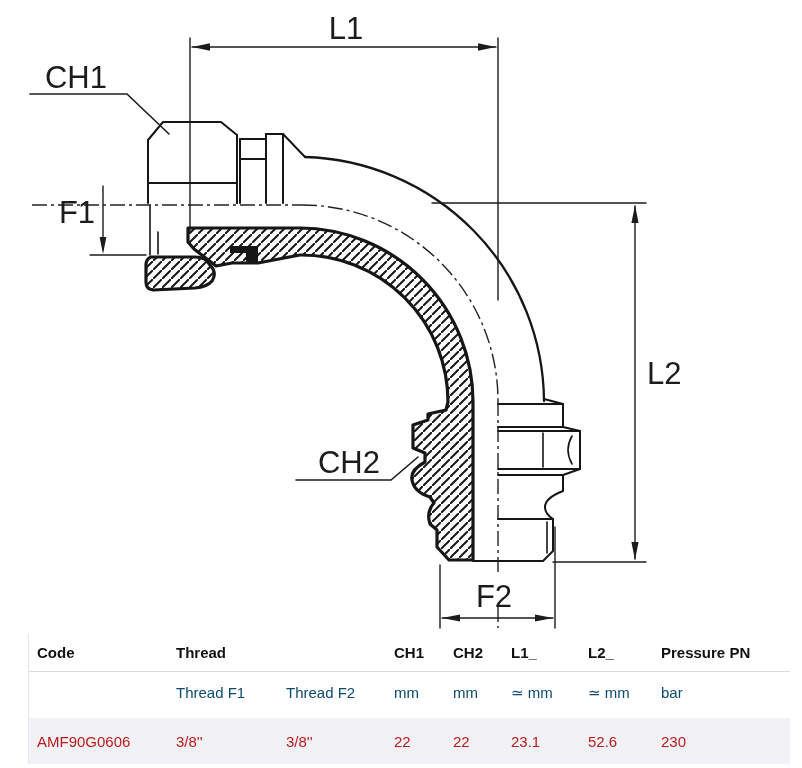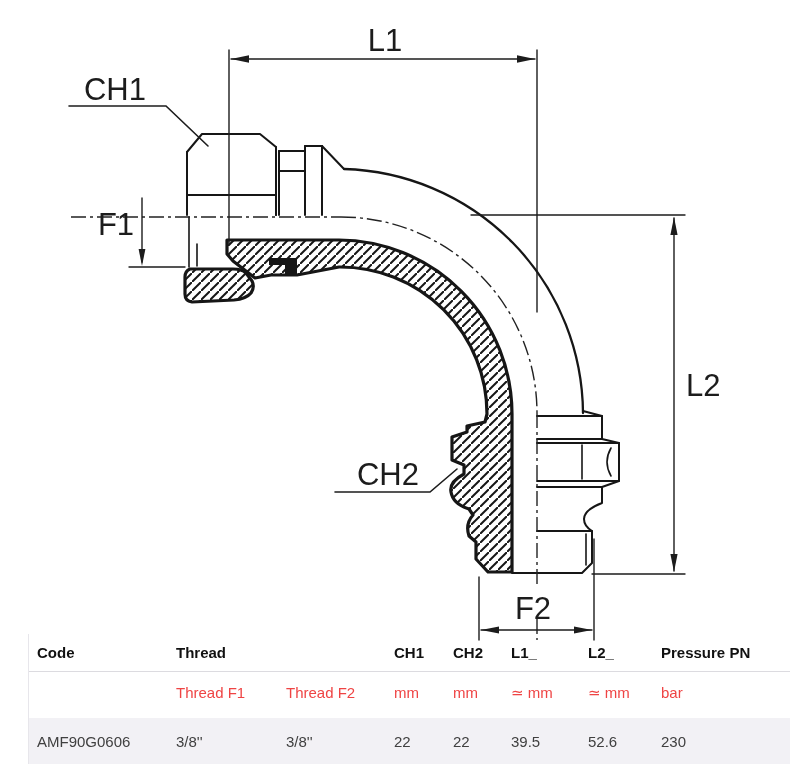--- a/index.html
+++ b/index.html
@@ -1,30 +1,30 @@
 <!DOCTYPE html>
 <html><head>
 <meta charset="utf-8">
 <style>
   html,body{margin:0;padding:0;background:#ffffff;}
   .stage{position:relative;width:802px;height:768px;background:#fff;overflow:hidden;
          font-family:"Liberation Sans","DejaVu Sans",sans-serif;}
-  .figure-wrap{position:absolute;left:0;top:12px;width:706px;height:634px;padding-left:39px;}
+  .figure-wrap{position:absolute;left:0;top:0;width:706px;height:634px;}
   svg text{font-family:"Liberation Sans","DejaVu Sans",sans-serif;fill:#1c1c1c;}
   .dim-label{font-size:31px;}
   
   .spec-table{position:absolute;left:28px;top:634px;right:12px;
               font-size:15px;border-left:1px solid #e7e6eb;}
   .thead,.tsub,.trow{display:grid;
       grid-template-columns:139px 110px 108px 59px 58px 77px 73px 1fr;
       align-items:center;}
   .thead{height:37px;border-bottom:1px solid #dcdbe0;font-weight:bold;color:#111;}
-  .tsub{height:41px;color:#ef4444;}
+  .tsub{height:41px;color:#0c4a6e;}
   .tgap{height:5px;}
-  .trow{height:46px;background:#f2f1f5;color:#404040;}
+  .trow{height:46px;background:#f2f1f5;color:#b91c1c;}
   .cell{padding-left:8px;white-space:nowrap;overflow:hidden;}
 </style>
 </head>
 <body>
 
 <div class="stage">
 
   <div class="figure-wrap">
     <svg width="802" height="634" viewBox="0 0 802 634">
       <defs>
@@ -138,19 +138,19 @@
       <div class="cell">≃ mm</div>
       <div class="cell">bar</div>
     </div>
     <div class="tgap"></div>
     <div class="trow">
       <div class="cell">AMF90G0606</div>
       <div class="cell">3/8''</div>
       <div class="cell">3/8''</div>
       <div class="cell">22</div>
       <div class="cell">22</div>
-      <div class="cell">39.5</div>
+      <div class="cell">23.1</div>
       <div class="cell">52.6</div>
       <div class="cell">230</div>
     </div>
   </div>
 
 </div>
 
 </body></html>

